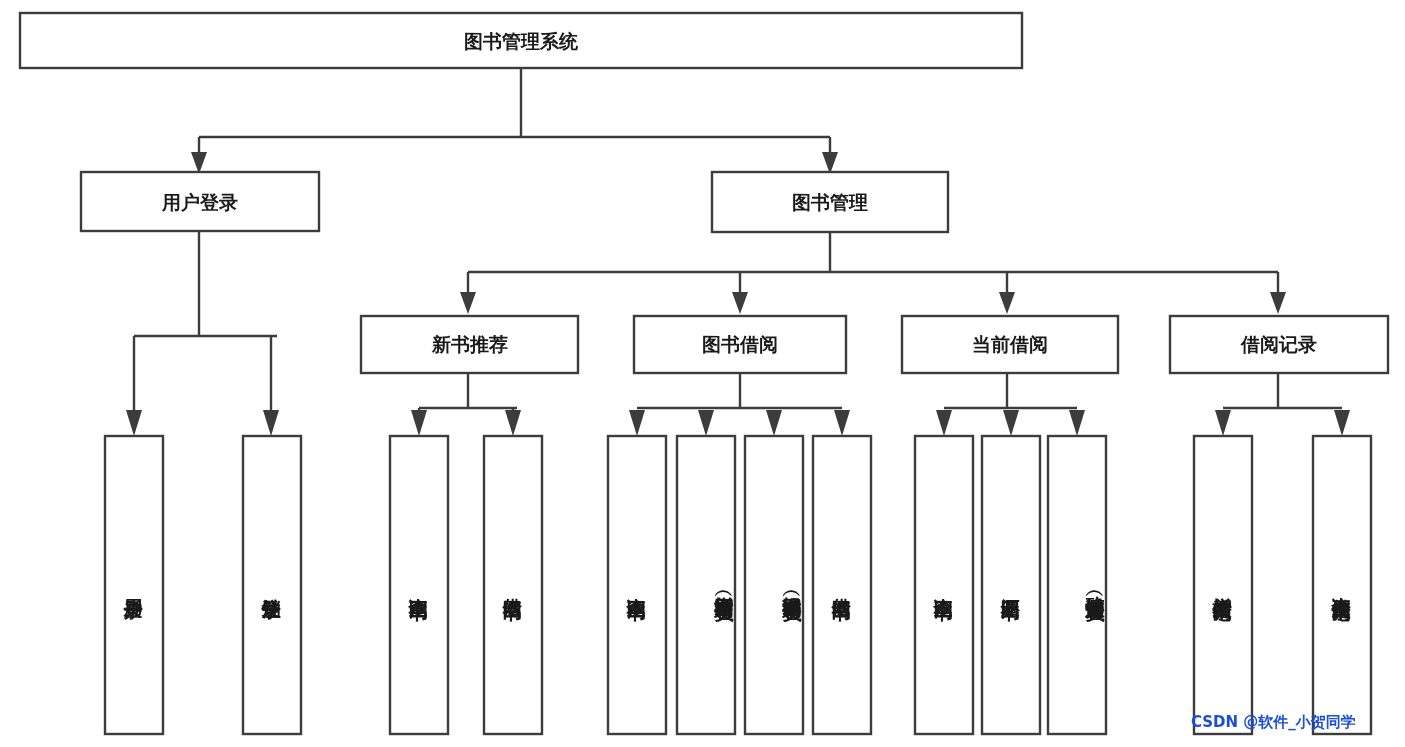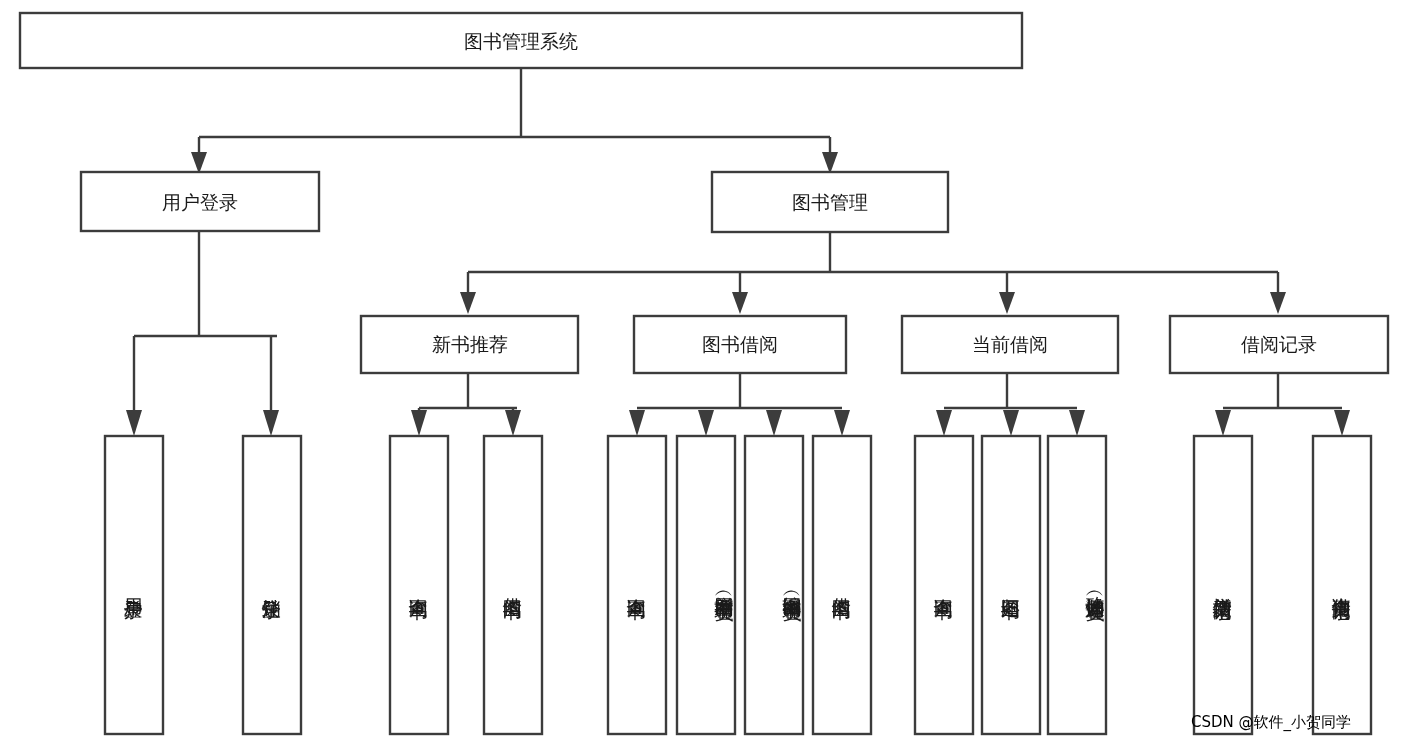--- a/index.html
+++ b/index.html
@@ -11,20 +11,21 @@
     width: 1405px;
     height: 747px;
     font-family: "DejaVu Sans", "Liberation Sans", sans-serif;
     overflow: hidden;
   }
   #chart-root {
     position: relative;
     width: 1224px;
     height: 747px;
     background: #ffffff;
+    font-weight: bold;
   }
   svg.diagram {
     position: absolute;
     left: 0;
     top: 0;
     width: 1405px;
     height: 747px;
   }
   .node-box {
     fill: #ffffff;
@@ -61,21 +62,21 @@
     line-height: 1.08;
     color: #1a1a1a;
     letter-spacing: 1px;
     pointer-events: none;
     text-align: center;
   }
   .watermark {
     position: absolute;
     font-family: "DejaVu Sans", "Liberation Sans", sans-serif;
     font-size: 15px;
-    color: #000000;
+    color: #1d4ed8;
     white-space: nowrap;
     left: 1191px;
     top: 713px;
   }
 </style>
 </head>
 <body>
 
 <div id="chart-root">
 

